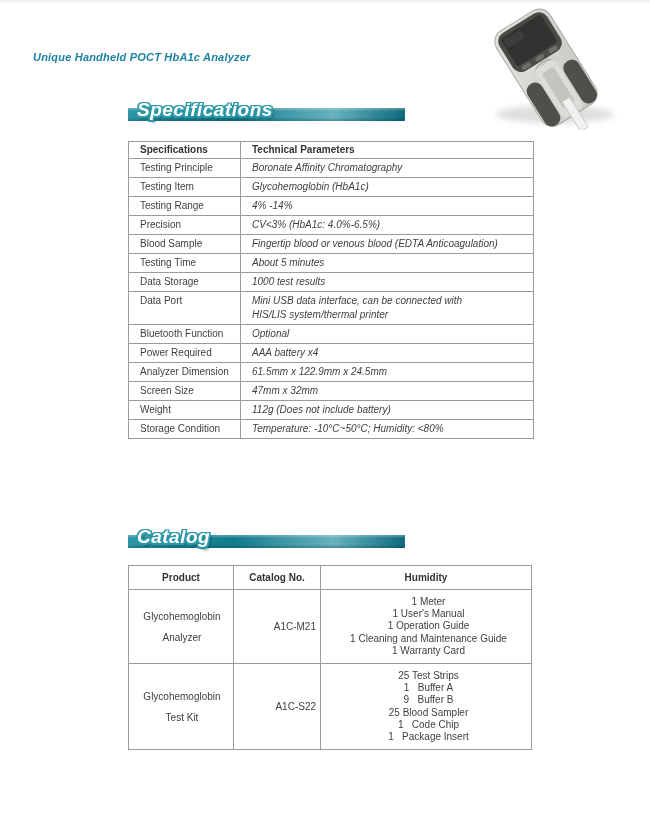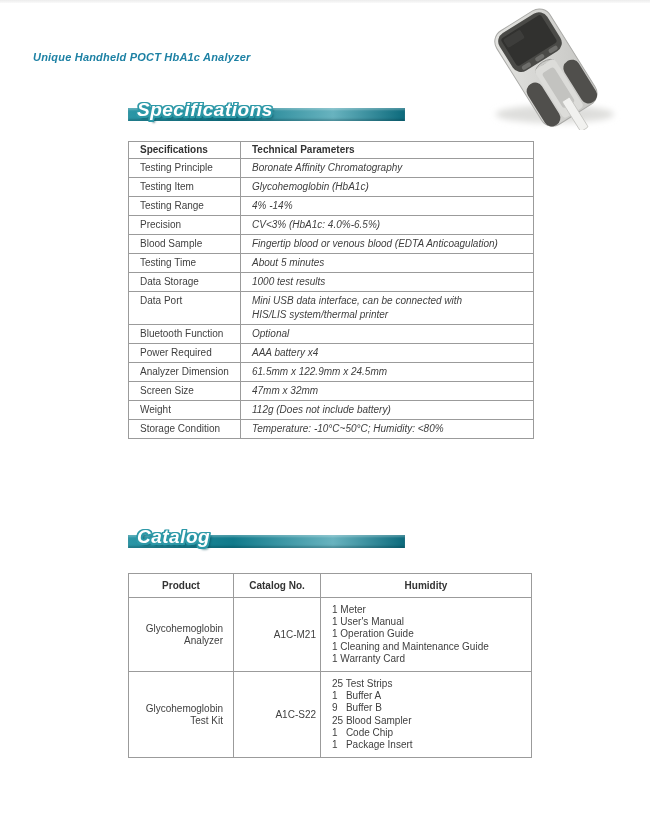--- a/index.html
+++ b/index.html
@@ -100,41 +100,40 @@
     line-height: 12px;
   }
   .spec-table .value-line { line-height: 14px; white-space: pre-wrap; font-style: italic; }
   .spec-table td.label-cell { line-height: 14px; }
 
   .catalog-table {
     position: absolute;
     left: 128px;
     top: 565px;
     width: 403px;
-    margin-top: 8px;
   }
   .catalog-table th {
     text-align: center;
     height: 24px;
     vertical-align: middle;
     padding: 2px 4px;
   }
   .catalog-table td.product-cell {
-    text-align: right;
+    text-align: center;
     vertical-align: middle;
     padding: 4px 10px 4px 12px;
-    line-height: 12px;
+    line-height: 21px;
   }
   .catalog-table td.catno-cell {
     text-align: right;
     vertical-align: middle;
     padding: 4px;
   }
   .catalog-table td.contents-cell {
-    text-align: left;
+    text-align: center;
     padding: 6px 6px 6px 11px;
   }
   .contents-line { line-height: 12.2px; white-space: pre; }
 </style>
 </head>
 <body>
 
 <div id="page">
   <div class="scan-edge"></div>
 

